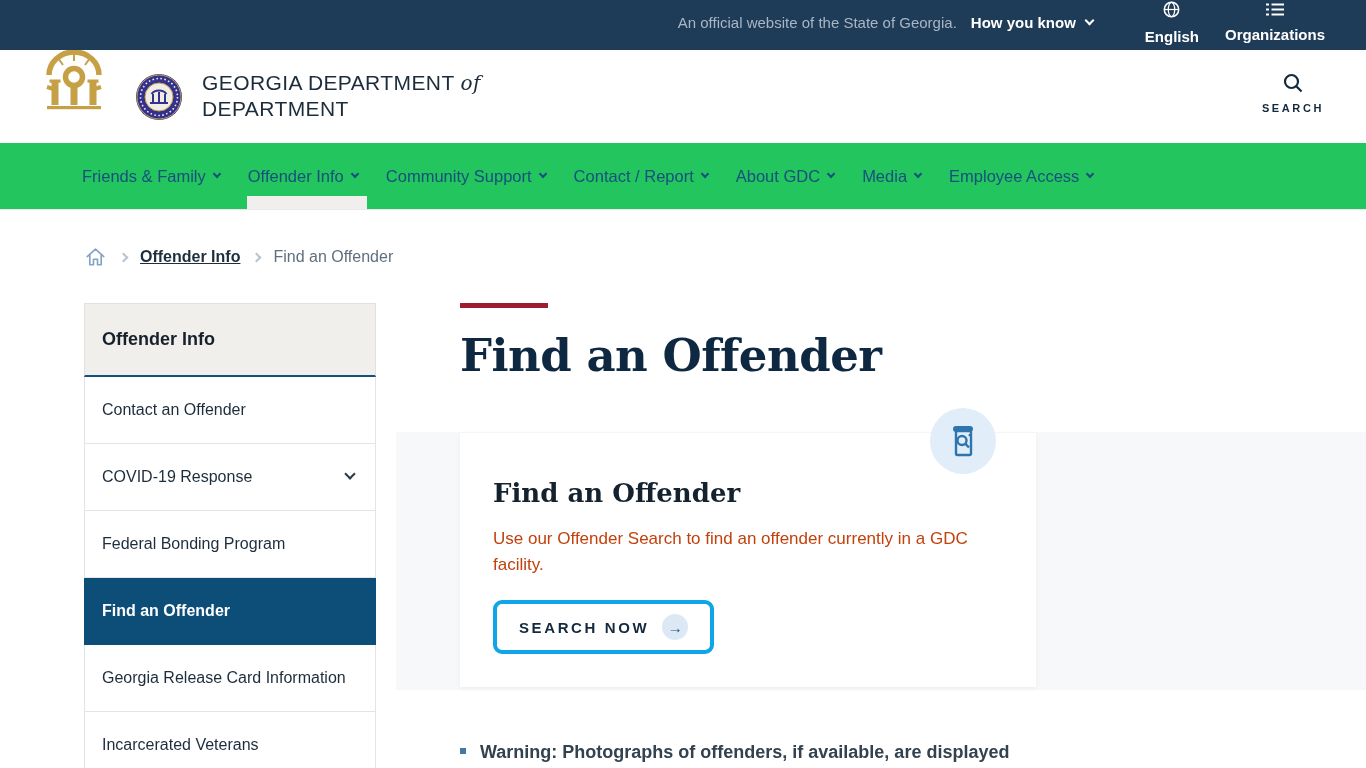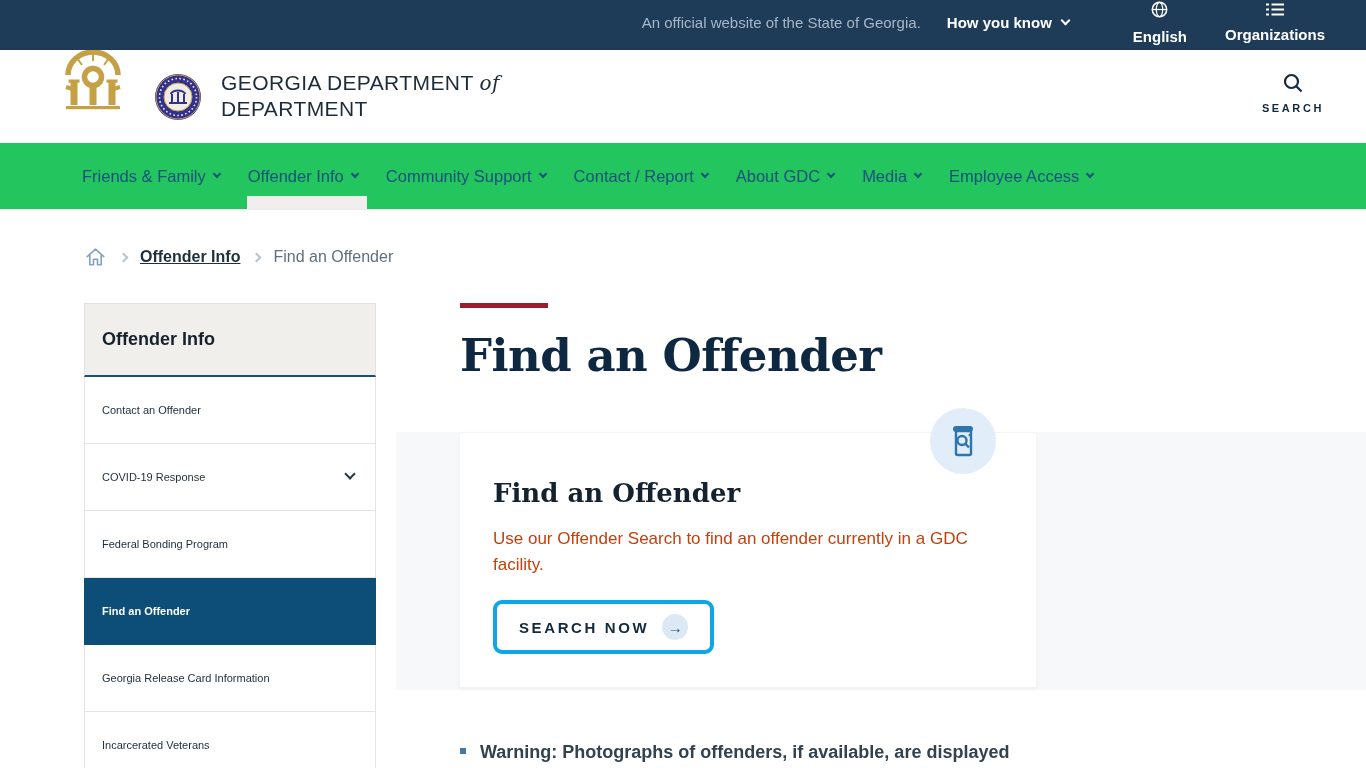--- a/index.html
+++ b/index.html
@@ -1,34 +1,34 @@
 <!DOCTYPE html>
 <html><head>
 <meta charset="utf-8">
 <style>
   * { margin:0; padding:0; box-sizing:border-box; }
   html,body { width:1366px; height:768px; overflow:hidden; background:#fff;
               font-family:"Liberation Sans", sans-serif; position:relative; }
 
   
   .banner { position:relative; height:50px; background:#1e3b57; z-index:10; }
-  .banner-inner { position:absolute; top:0; right:41px; height:45px; display:flex; align-items:center;gap:12px; }
+  .banner-inner { position:absolute; top:0; right:41px; height:45px; display:flex; align-items:center; }
   .official { color:#a9b6c5; font-size:15px; }
   .hyk { display:flex; align-items:center; color:#fff; font-weight:bold; font-size:15px;
          margin-left:14px; cursor:pointer; }
   .hyk .chev { margin-left:10px; margin-top:-4px; width:7px; height:7px; }
   .util { display:flex; align-items:center; color:#fff; font-weight:bold; font-size:15px;
           margin-left:52px; gap:9px; cursor:pointer;flex-direction:column; }
   .util.orgs { margin-left:26px; }
 
   .chev { display:inline-block; width:7px; height:7px; border-style:solid; border-color:currentColor;
           border-width:0 2px 2px 0; transform:rotate(45deg); }
 
   
-  .header { position:relative; height:93px; background:#fff; z-index:5;margin-left:19px; }
+  .header { position:relative; height:93px; background:#fff; z-index:5; }
   .logo-circle { position:absolute; left:30px; top:-14px; width:88px; height:88px; background:#fff;
                  border-radius:50%; display:flex; align-items:center; justify-content:center; z-index:6; }
   .seal { position:absolute; left:135px; top:23px; }
   .agency { position:absolute; left:202px; top:20px; color:#1d2c3a; font-size:21px;
             letter-spacing:0.4px; line-height:25px; font-weight:500; }
   .agency .of { font-family:"DejaVu Serif", serif; font-style:italic; font-size:20px; font-weight:normal; }
   .search-block { position:absolute; right:42px; top:21px; text-align:center; color:#13293d; cursor:pointer; }
   .search-block .lbl { font-size:11px; letter-spacing:2.6px; font-weight:600; margin-top:3px; }
 
   
@@ -50,21 +50,21 @@
 
   
   .bg-panel { position:absolute; left:396px; top:432px; width:970px; height:258px;
               background:#f7f8f9; z-index:0; }
 
   
   .sidebar { position:absolute; left:84px; top:303px; width:292px; z-index:2; background:#fff; }
   .sb-header { background:#f1efec; border:1px solid #e3e1dd; border-bottom:2px solid #14527d;
                padding:25px 17px; font-size:18px; font-weight:bold; color:#16212c; }
   .sb-item { background:#fff; border:1px solid #e4e4e4; border-top:none; padding:20px 20px 20px 17px;
-             font-size:11px; line-height:26px; color:#1d2d3c; cursor:pointer; position:relative; }
+             font-size:16px; line-height:26px; color:#1d2d3c; cursor:pointer; position:relative; }
   .sb-item.active { background:#0c4e78; border-color:#0c4e78; color:#fff; font-weight:600; }
   .sb-item .chev { position:absolute; right:21px; top:50%; margin-top:-7px; width:8px; height:8px;
                    border-width:0 2.4px 2.4px 0; color:#2b3945; }
 
   
   .main { position:absolute; left:460px; top:303px; width:576px; z-index:1; }
   .red-bar { width:88px; height:5px; background:#9e1c32; }
   .page-title { font-family:"DejaVu Serif", serif; font-weight:bold; font-size:45px;
                 color:#0d2840; margin-top:21px; letter-spacing:-0.5px; line-height:1.2; }
   .card { margin-top:50px; background:#fff; box-shadow:0 1px 5px rgba(0,0,0,0.05);

